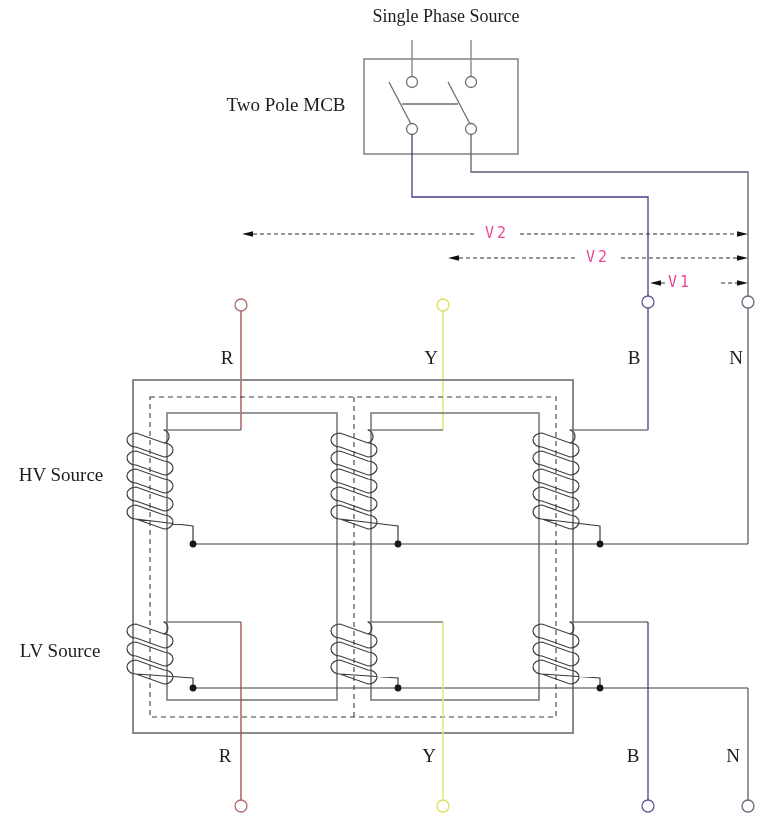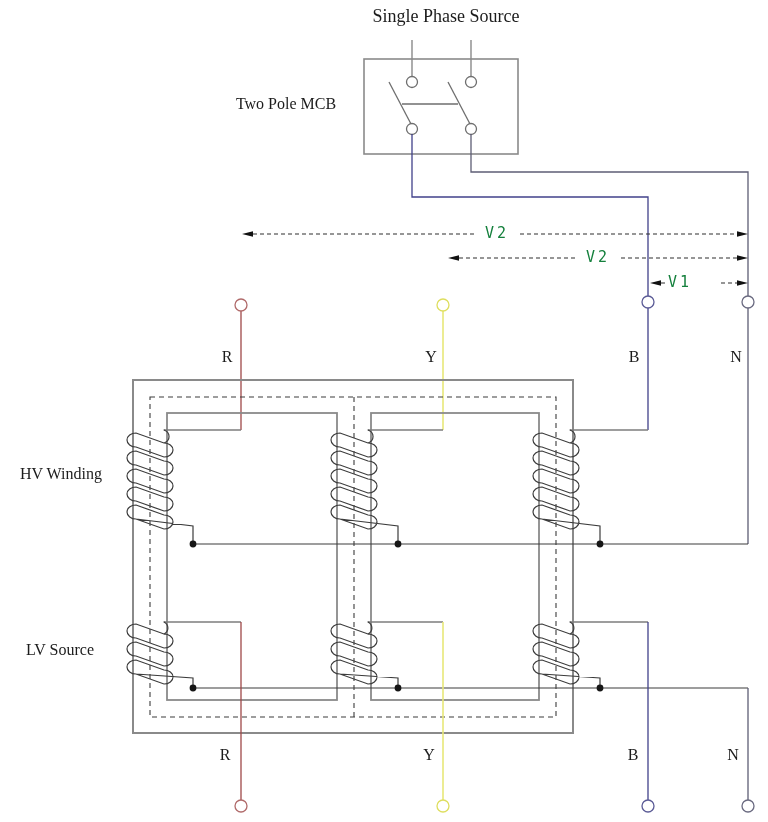--- a/index.html
+++ b/index.html
@@ -1,24 +1,24 @@
 <!DOCTYPE html>
 <html><head>
 <meta charset="utf-8">
 <style>
   html,body{margin:0;padding:0;background:#ffffff;}
   #stage{position:relative;width:768px;height:822px;background:#ffffff;overflow:hidden;
          font-family:"Liberation Serif","DejaVu Serif",serif;}
   #diagram-svg{position:absolute;left:0;top:0;}
   .lbl{position:absolute;transform:translate(-50%,-50%);white-space:nowrap;
-       color:#1c1c1c;font-size:16px;line-height:1;}
+       color:#1c1c1c;font-size:19px;line-height:1;}
   .lbl.big{font-size:18px;}
   .dim-lbl{position:absolute;transform:translate(-50%,-50%);white-space:nowrap;
            font-family:"DejaVu Sans Mono","Liberation Mono",monospace;
-           font-size:15px;color:#15803d;letter-spacing:3px;background:#ffffff;padding:0 3px;}
+           font-size:15px;color:#ec4899;letter-spacing:3px;background:#ffffff;padding:0 3px;}
 </style>
 </head>
 <body>
 
 <div id="stage">
 
   <svg id="diagram-svg" width="768" height="822" viewBox="0 0 768 822">
 
     <g stroke="#8a8a8a" stroke-width="1.4" fill="none">
       <path d="M412,40 V77 M471,40 V77"></path>
@@ -171,21 +171,21 @@
 
   <div class="dim-lbl" style="left:497px;top:233px;">V2</div>
   <div class="dim-lbl" style="left:598px;top:257px;">V2</div>
   <div class="dim-lbl" style="left:680px;top:282px;">V1</div>
 
   <div class="lbl" style="left:227px;top:357px;">R</div>
   <div class="lbl" style="left:431px;top:357px;">Y</div>
   <div class="lbl" style="left:634px;top:357px;">B</div>
   <div class="lbl" style="left:736px;top:357px;">N</div>
 
-  <div class="lbl" style="left:61px;top:474px;">HV Winding</div>
+  <div class="lbl" style="left:61px;top:474px;">HV Source</div>
   <div class="lbl" style="left:60px;top:650px;">LV Source</div>
 
   <div class="lbl" style="left:225px;top:755px;">R</div>
   <div class="lbl" style="left:429px;top:755px;">Y</div>
   <div class="lbl" style="left:633px;top:755px;">B</div>
   <div class="lbl" style="left:733px;top:755px;">N</div>
 
 </div>
 
 </body></html>

